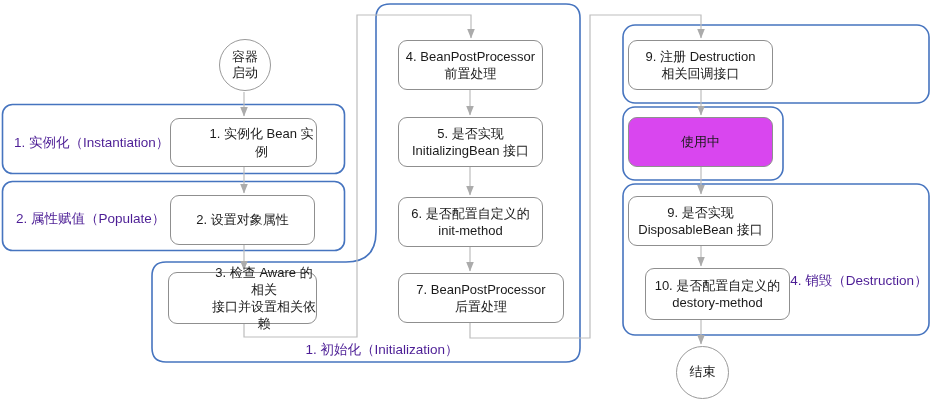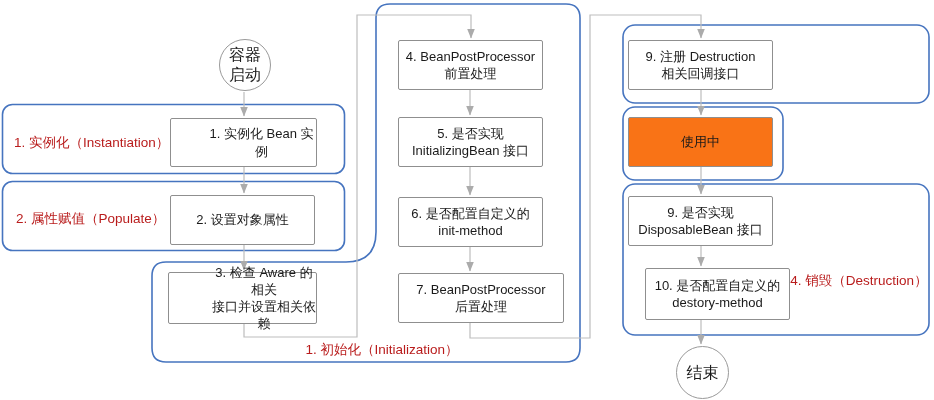--- a/index.html
+++ b/index.html
@@ -4,32 +4,32 @@
 <style>
   html,body{margin:0;padding:0;background:#ffffff;}
   .canvas{
     position:relative;width:934px;height:400px;background:#ffffff;overflow:hidden;
     font-family:"Liberation Sans","DejaVu Sans",sans-serif;color:#1a1a1a;
   }
   .edges{position:absolute;left:0;top:0;width:934px;height:400px;}
   .node{
     position:absolute;display:flex;align-items:center;justify-content:center;
     text-align:center;white-space:pre-line;background:#ffffff;
-    border:1px solid #8f8f8f;border-radius:2px;
+    border:1px solid #8f8f8f;border-radius:9px;
     font-size:13px;line-height:1.32;box-sizing:border-box;
   }
-  .node.gray{background:#f97316;}
+  .node.gray{background:#d946ef;}
   .circle{
     position:absolute;display:flex;align-items:center;justify-content:center;
     text-align:center;white-space:pre-line;background:#ffffff;
     border:1px solid #9a9a9a;border-radius:50%;
-    font-size:16px;line-height:1.25;box-sizing:border-box;
+    font-size:13px;line-height:1.25;box-sizing:border-box;
   }
   .stage-label{
-    position:absolute;color:#b91c1c;font-size:13.5px;line-height:1.2;
+    position:absolute;color:#4c1d95;font-size:13.5px;line-height:1.2;
     white-space:nowrap;
   }
   .stage-label.centered{text-align:center;white-space:normal;}
 </style>
 </head>
 <body>
 
 <div class="canvas">
 
   <svg class="edges" viewBox="0 0 934 400" xmlns="http://www.w3.org/2000/svg">

